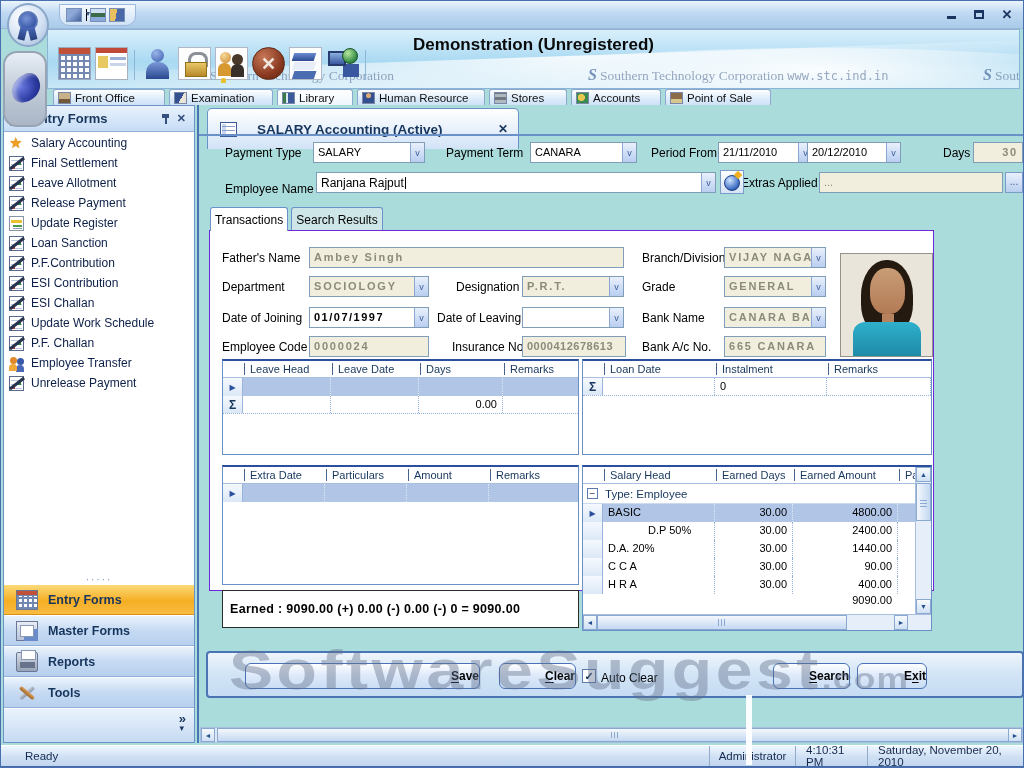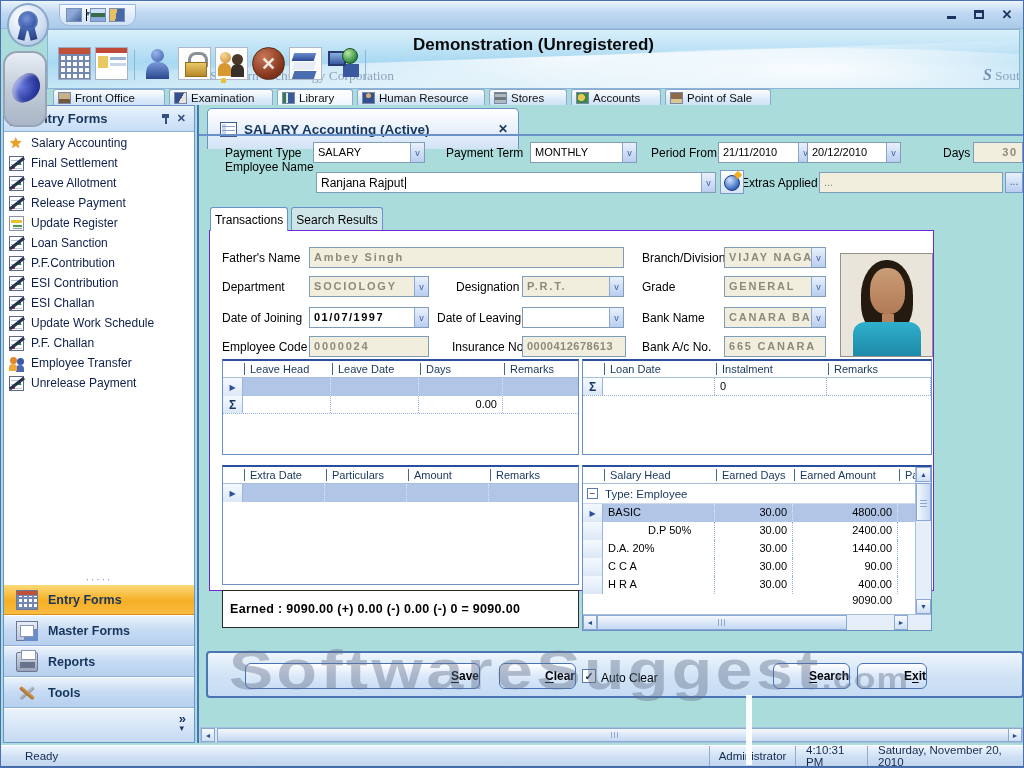--- a/index.html
+++ b/index.html
@@ -133,21 +133,21 @@
   .nic-tools::before { content:""; position:absolute; left:2px; top:8px; width:18px; height:4px; background:linear-gradient(#c8cdd8,#8a94a8); transform:rotate(-40deg); border-radius:2px;}
   .nic-tools::after { content:""; position:absolute; left:2px; top:8px; width:18px; height:4px; background:linear-gradient(#d8a060,#a06828); transform:rotate(40deg); border-radius:2px;}
   .sb-footer { position:absolute; left:0; top:602px; width:100%; height:34px;
     background:linear-gradient(#eaf3fc,#c6daf3); border-top:1px solid #fff;}
   .sb-footer .chv { position:absolute; right:8px; top:2px; color:#17365d; font-weight:bold; font-size:13px;}
   .sb-footer .cdn { position:absolute; right:10px; top:14px; color:#17365d; font-size:9px;}
   
   .main { position:absolute; left:196px; top:104px; width:827px; height:638px; background:#abdcdc; border-left:2px solid #4a74b4;}
   .doc-tab { position:absolute; left:8px; top:3px; width:312px; height:41px;
     background:linear-gradient(#ffffff,#d2e3f7); border:1px solid #6a92c8; border-bottom:none; border-radius:5px 5px 0 0;
-    display:flex; align-items:center; gap:7px; padding:0 10px 0 12px;}
+    display:flex; align-items:center; gap:20px; padding:0 10px 0 12px;}
   .doc-tab .lbl-doc { font-weight:bold; font-size:13.5px; color:#17365d; flex:1;}
   .doc-tab .x { font-size:12px; font-weight:bold; color:#17365d;}
   .ic-form { width:17px; height:15px; background:#fff; border:1px solid #3a5a9a; position:relative; flex:none;}
   .ic-form::before { content:""; position:absolute; inset:1px; background:repeating-linear-gradient(0deg,#8aa0c8 0 1px,transparent 1px 4px), linear-gradient(90deg,#c8d8f0 4px,transparent 4px);}
   .tabline { position:absolute; left:0; top:29px; width:100%; height:2px; background:#6a92c8;}
   .lbl { position:absolute; font-size:12px; color:#000; white-space:nowrap;}
   .combo { position:absolute; height:21px; background:#fff; border:1px solid #7f9db9; display:flex; align-items:stretch;}
   .combo .val { flex:1; font-size:11px; padding:3px 4px 0; overflow:hidden; white-space:nowrap;}
   .combo .dd { width:14px; flex:none; background:linear-gradient(#e9f0fc,#b9cef0); border-left:1px solid #8aa8d0;
     color:#3c5c9c; font-size:9px; display:flex; align-items:center; justify-content:center;}
@@ -264,20 +264,21 @@
       <div class="rdivider"></div>
       <div class="rtile ic-person"></div>
       <div class="rtile ic-lock"></div>
       <div class="rtile ic-duo2"></div>
       <div class="rtile ic-redx"></div>
       <div class="rtile ic-books"></div>
       <div class="rtile ic-net"></div>
       <div class="rdivider"></div>
     </div>
     <div class="stc" style="left:150px;"><span class="slogo">S</span><span>Southern Technology Corporation</span></div>
+    <div class="stc" style="left:540px;"><span class="slogo">S</span><span>Southern Technology Corporation</span> <span class="url">www.stc.ind.in</span></div>
     <div class="stc" style="left:935px;"><span class="slogo">S</span><span>Southern Technology Corporation</span></div>
   </div>
 
   <div class="tabstrip">
     <div class="rtab" style="left:6px;width:112px;">
         <span class="ticon t-fo"></span>
         <span>Front Office</span>
       </div>
     <div class="rtab" style="left:122px;width:104px;">
         <span class="ticon t-ex"></span>
@@ -405,21 +406,21 @@
 
     <div class="lbl" style="left:26px;top:41px;">Payment Type</div>
     <div class="combo" style="left:114px;top:37px;width:112px;">
       <span class="val">SALARY</span>
         <span class="dd">
           <span>v</span>
         </span>
     </div>
     <div class="lbl" style="left:247px;top:41px;">Payment Term</div>
     <div class="combo" style="left:331px;top:37px;width:107px;">
-      <span class="val">MONTHLY</span>
+      <span class="val">CANARA</span>
         <span class="dd">
           <span>v</span>
         </span>
     </div>
     <div class="lbl" style="left:452px;top:41px;">Period From</div>
     <div class="combo" style="left:519px;top:37px;width:95px;">
       <span class="val">21/11/2010</span>
         <span class="dd">
           <span>v</span>
         </span>
@@ -427,21 +428,21 @@
     <div class="lbl" style="left:621px;top:41px;">To</div>
     <div class="combo" style="left:608px;top:37px;width:94px;">
       <span class="val">20/12/2010</span>
         <span class="dd">
           <span>v</span>
         </span>
     </div>
     <div class="lbl" style="left:744px;top:41px;">Days</div>
     <div class="field ro gb num" style="left:774px;top:37px;width:50px;text-align:right;">30</div>
 
-    <div class="lbl" style="left:26px;top:55px;text-align:right;">Employee Name</div>
+    <div class="lbl" style="left:26px;top:77px;text-align:right;">Employee Name</div>
     <div class="combo" style="left:117px;top:67px;width:400px;">
       <span class="val" style="font-size:12px;"><span>Ranjana Rajput</span><span class="caret"></span></span>
       <span class="dd">
           <span>v</span>
         </span>
     </div>
     <div class="globe-btn" style="left:521px;top:65px;">
         <span class="g"></span>
         <span class="sp"></span>
       </div>

